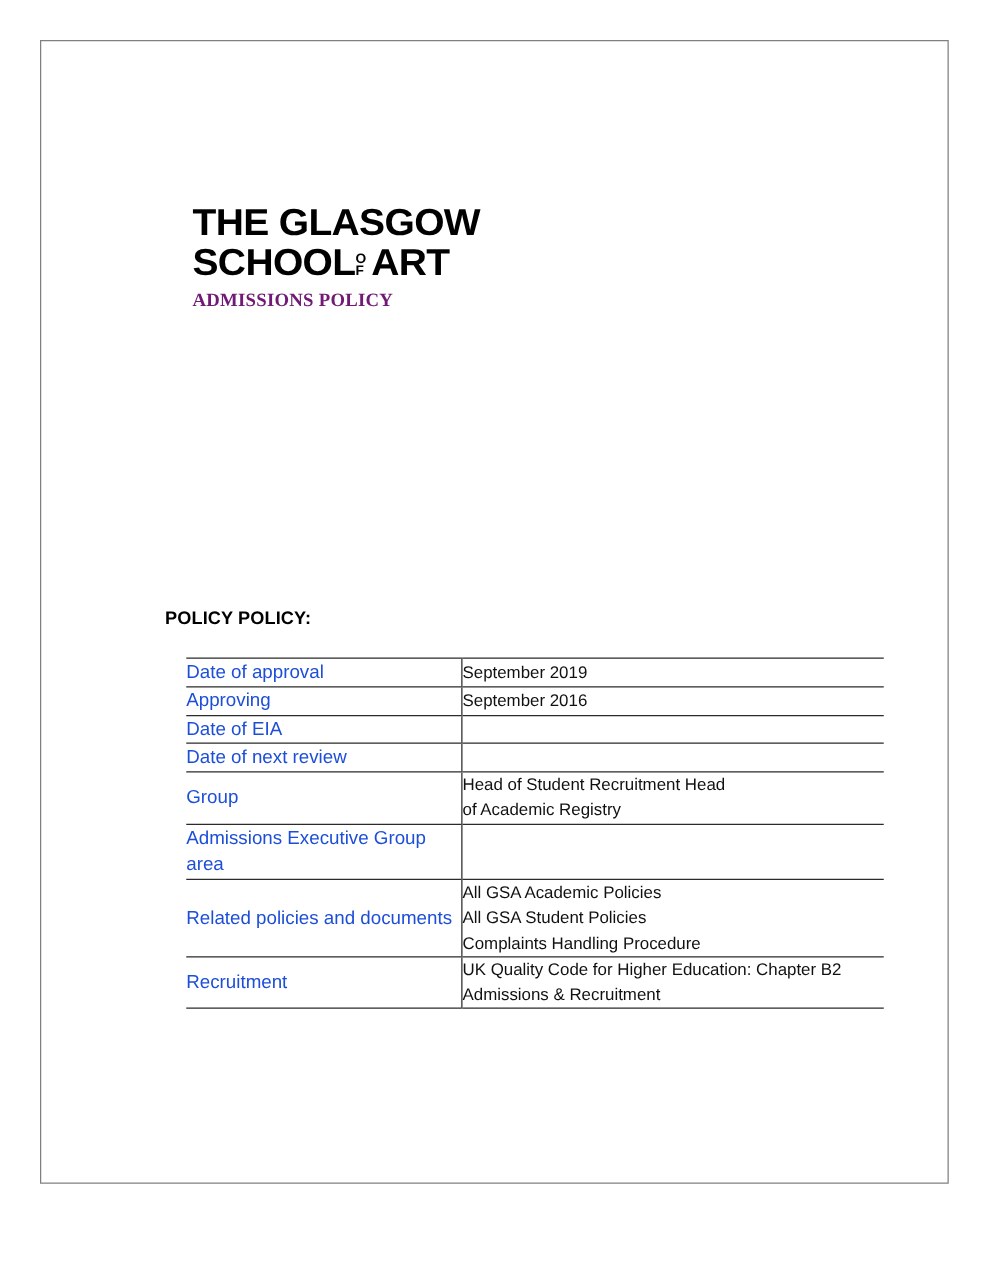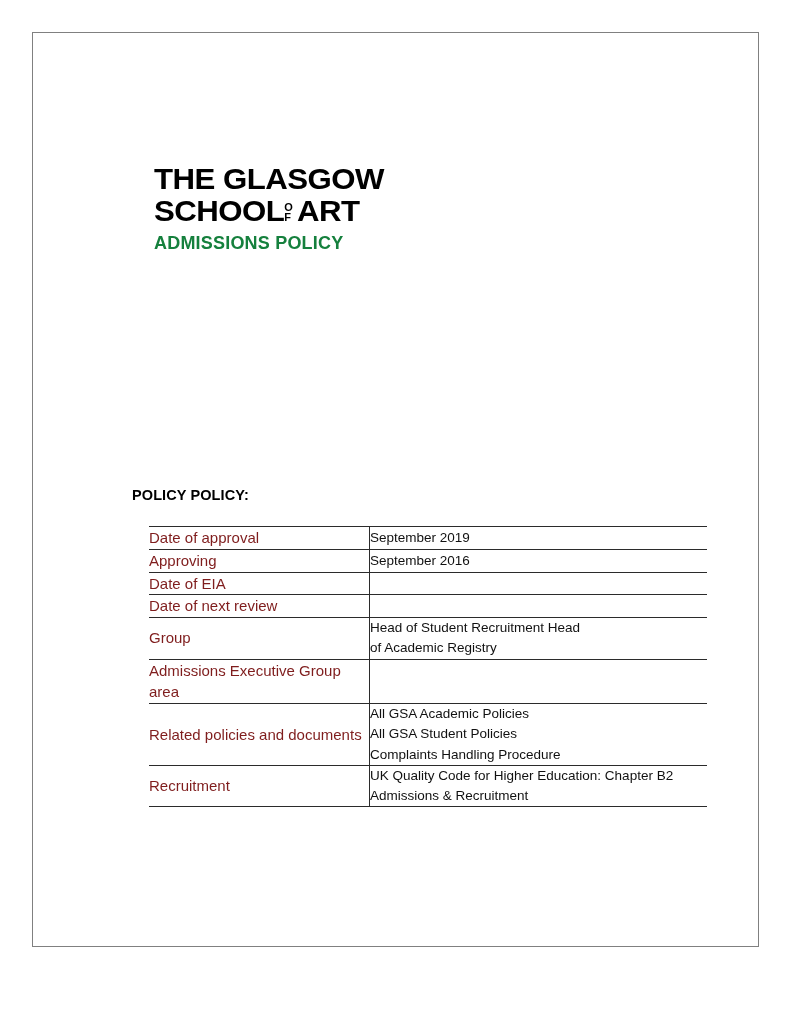--- a/index.html
+++ b/index.html
@@ -63,24 +63,25 @@
     margin: 0 4px 3px 5px;
     color: #000000;
   }
   .logo-of span { display: block; }
 
   
   #doc-title {
     position: absolute;
     left: 121px;
     top: 200px;
-    font-size: 18px;
+    font-size: 15px;
     font-weight: bold;
     letter-spacing: 0.2px;
-    color: #15803d;
+    color: #701a75;
+    font-family: Liberation Serif, serif;
   }
 
   
   #section-heading {
     position: absolute;
     left: 99px;
     top: 454px;
     font-size: 14.5px;
     font-weight: bold;
     letter-spacing: 0.1px;
@@ -105,21 +106,21 @@
   #details-table td {
     vertical-align: middle;
     padding: 0;
   }
   td.cell-label {
     width: 220px;
     border-right: 1.2px solid #2b2b2b;
     padding: 6px 8px 7px 8px;
     font-size: 15px;
     line-height: 1.45;
-    color: #7f1d1d;
+    color: #1d4ed8;
   }
   td.cell-value {
     padding: 6px 8px 7px 9px;
     font-size: 13.5px;
     line-height: 1.5;
     color: #111111;
   }
   .vline { display: block; }
 </style>
 </head>

